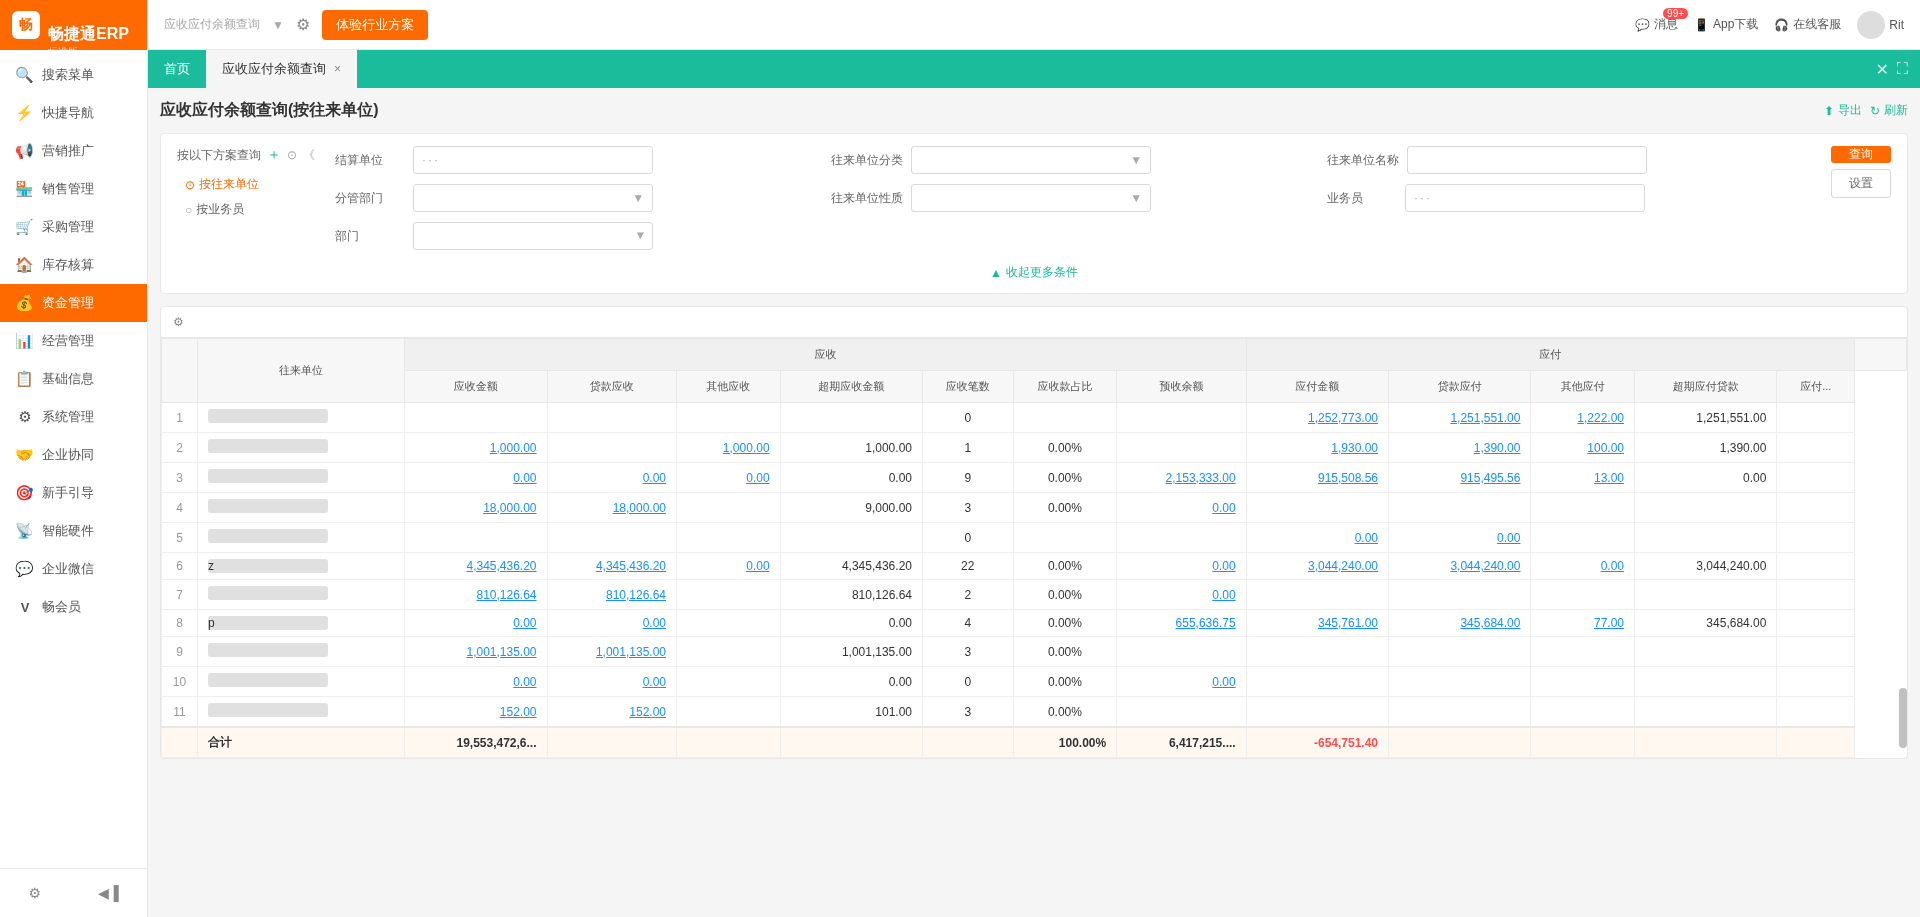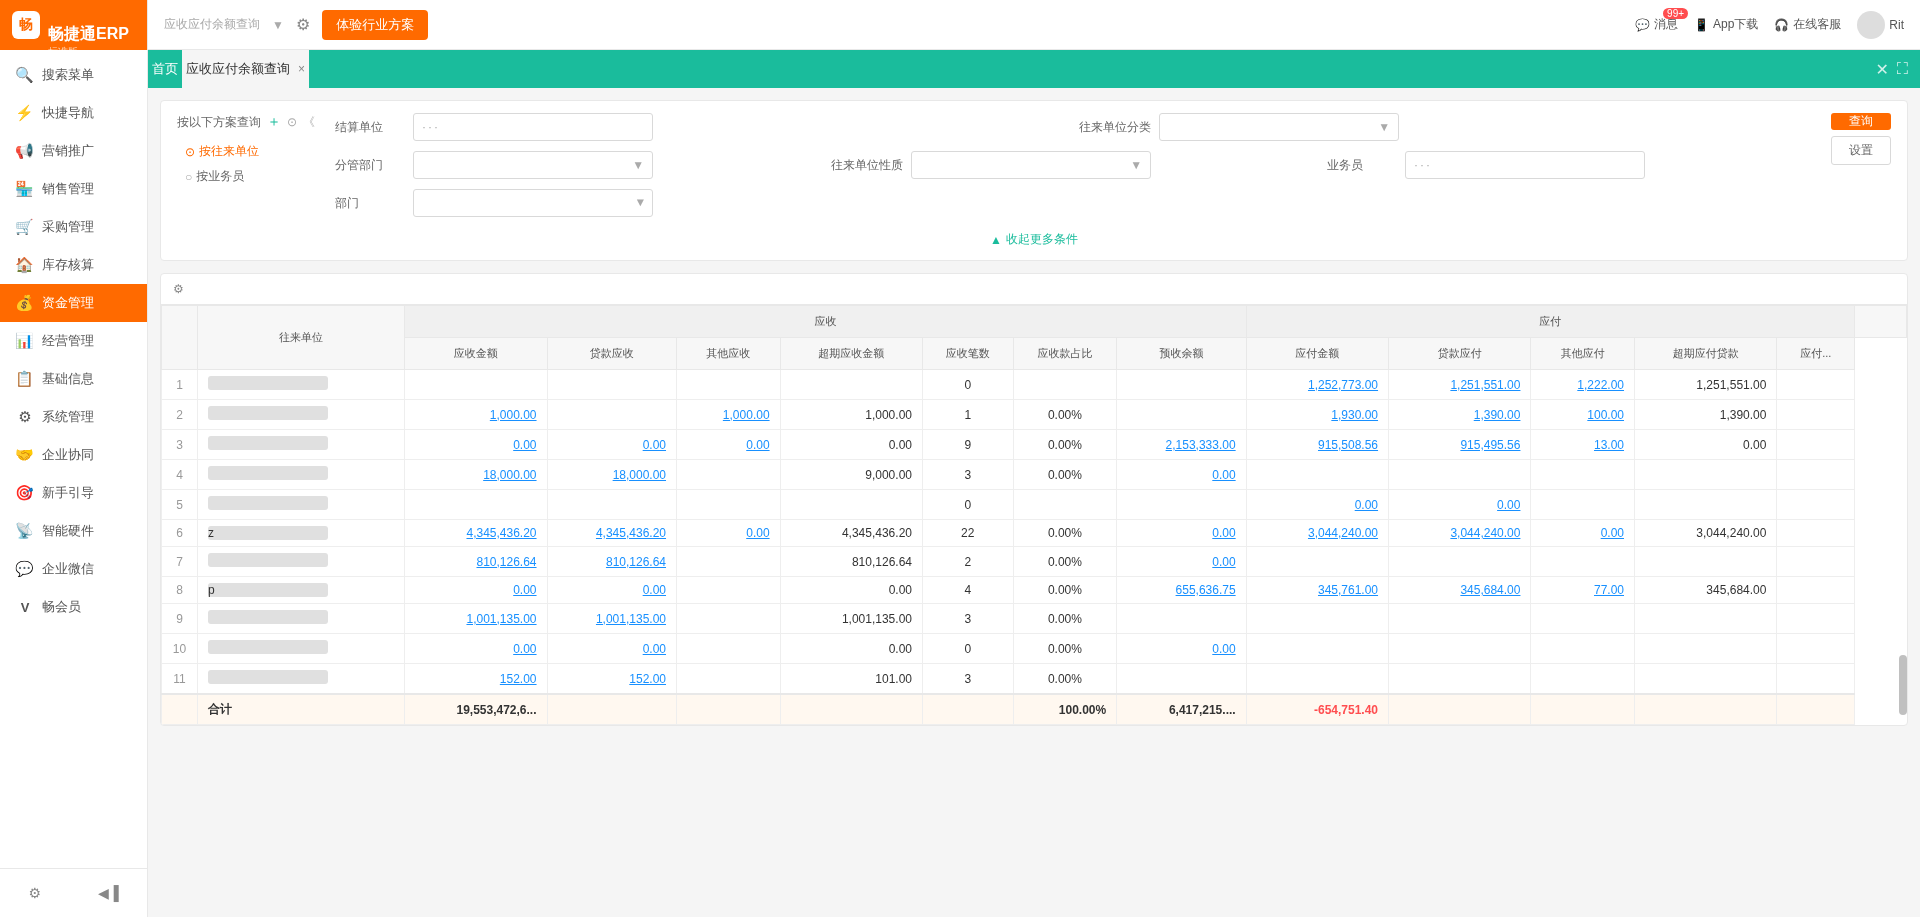--- a/index.html
+++ b/index.html
@@ -47,21 +47,21 @@
     }
     .header-avatar { width: 28px; height: 28px; background: #ddd; border-radius: 50%; }
     .header-username { font-size: 12px; color: #555; }
 
     
     .tab-bar {
       position: fixed; left: 148px; top: 50px; right: 0; height: 38px;
       background: #1abc9c; display: flex; align-items: center; z-index: 99;
     }
     .tab-item {
-      height: 48px; display: flex; align-items: center; padding: 0 4px; cursor: pointer;
+      height: 48px; display: flex; align-items: center; padding: 0 16px; cursor: pointer;
       font-size: 13px; color: rgba(255,255,255,0.8); gap: 8px;
     }
     .tab-item.active { background: #f5f5f5; color: #333; }
     .tab-close { font-size: 12px; color: #888; cursor: pointer; }
     .tab-home { color: #fff; }
     .tab-spacer { flex: 1; }
     .tab-window-controls { display: flex; align-items: center; padding-right: 12px; gap: 8px; }
     .tab-window-btn { color: rgba(255,255,255,0.8); cursor: pointer; font-size: 16px; }
 
     
@@ -267,20 +267,33 @@
   <div class="tab-spacer"></div>
   <div class="tab-window-controls">
     <span class="tab-window-btn">✕</span>
     <span class="tab-window-btn">⛶</span>
   </div>
 </div>
 
 <div class="main-content">
   <div class="page-container">
 
+    <div class="page-header">
+      <h2 class="page-title">应收应付余额查询(按往来单位)</h2>
+      <div class="page-actions">
+        <div class="page-action-btn">
+          <span>⬆</span>
+          <span>导出</span>
+        </div>
+        <div class="page-action-btn">
+          <span>↻</span>
+          <span>刷新</span>
+        </div>
+      </div>
+    </div>
 
     <div class="filter-area">
       <div style="display:flex; gap:20px;">
 
         <div class="scheme-sidebar">
           <div style="display:flex; align-items:center; gap:6px; margin-bottom:8px;">
             <span style="color:#666; font-size:12px;">按以下方案查询</span>
             <span class="filter-add-btn">＋</span>
             <span style="color:#aaa; cursor:pointer; font-size:12px;">⊙</span>
             <span style="color:#aaa; cursor:pointer; font-size:12px;">《</span>
@@ -303,20 +316,24 @@
               <div class="filter-select" style="min-width:180px; max-width:240px;">
                 <span class="filter-dots">···</span>
               </div>
             </div>
             <div class="filter-group">
               <span class="filter-field-label">往来单位分类</span>
               <div class="filter-select" style="min-width:180px; max-width:240px;">
                 <span></span>
                 <span class="filter-chevron">▼</span>
               </div>
+            </div>
+            <div class="filter-group">
+              <span class="filter-field-label">往来单位名称</span>
+              <input class="filter-input" type="text" style="min-width: 180px; max-width: 240px;">
             </div>
           </div>
 
           <div class="filter-row" style="margin-bottom:10px;">
             <div class="filter-group">
               <span class="filter-field-label">分管部门</span>
               <div class="filter-select" style="min-width:180px; max-width:240px;">
                 <span></span>
                 <span class="filter-chevron">▼</span>
               </div>

